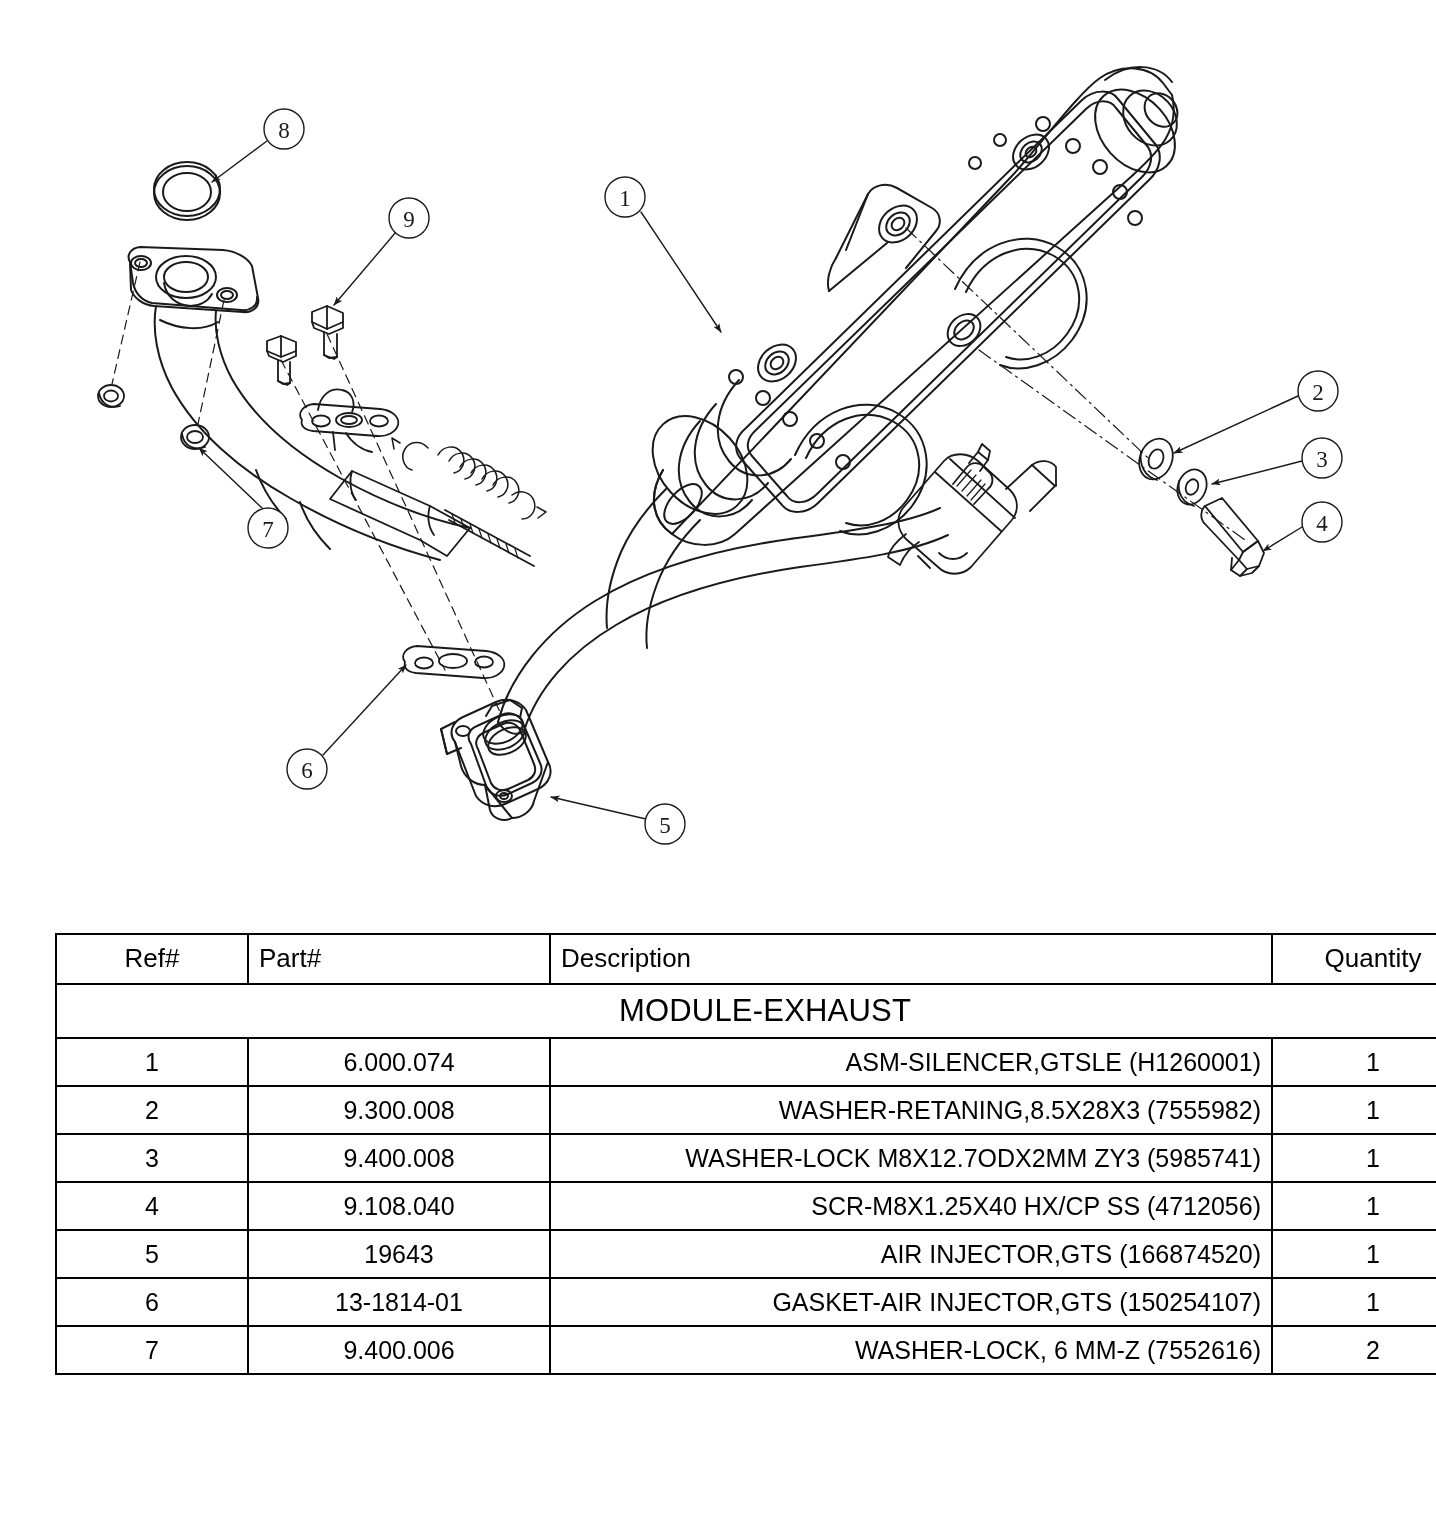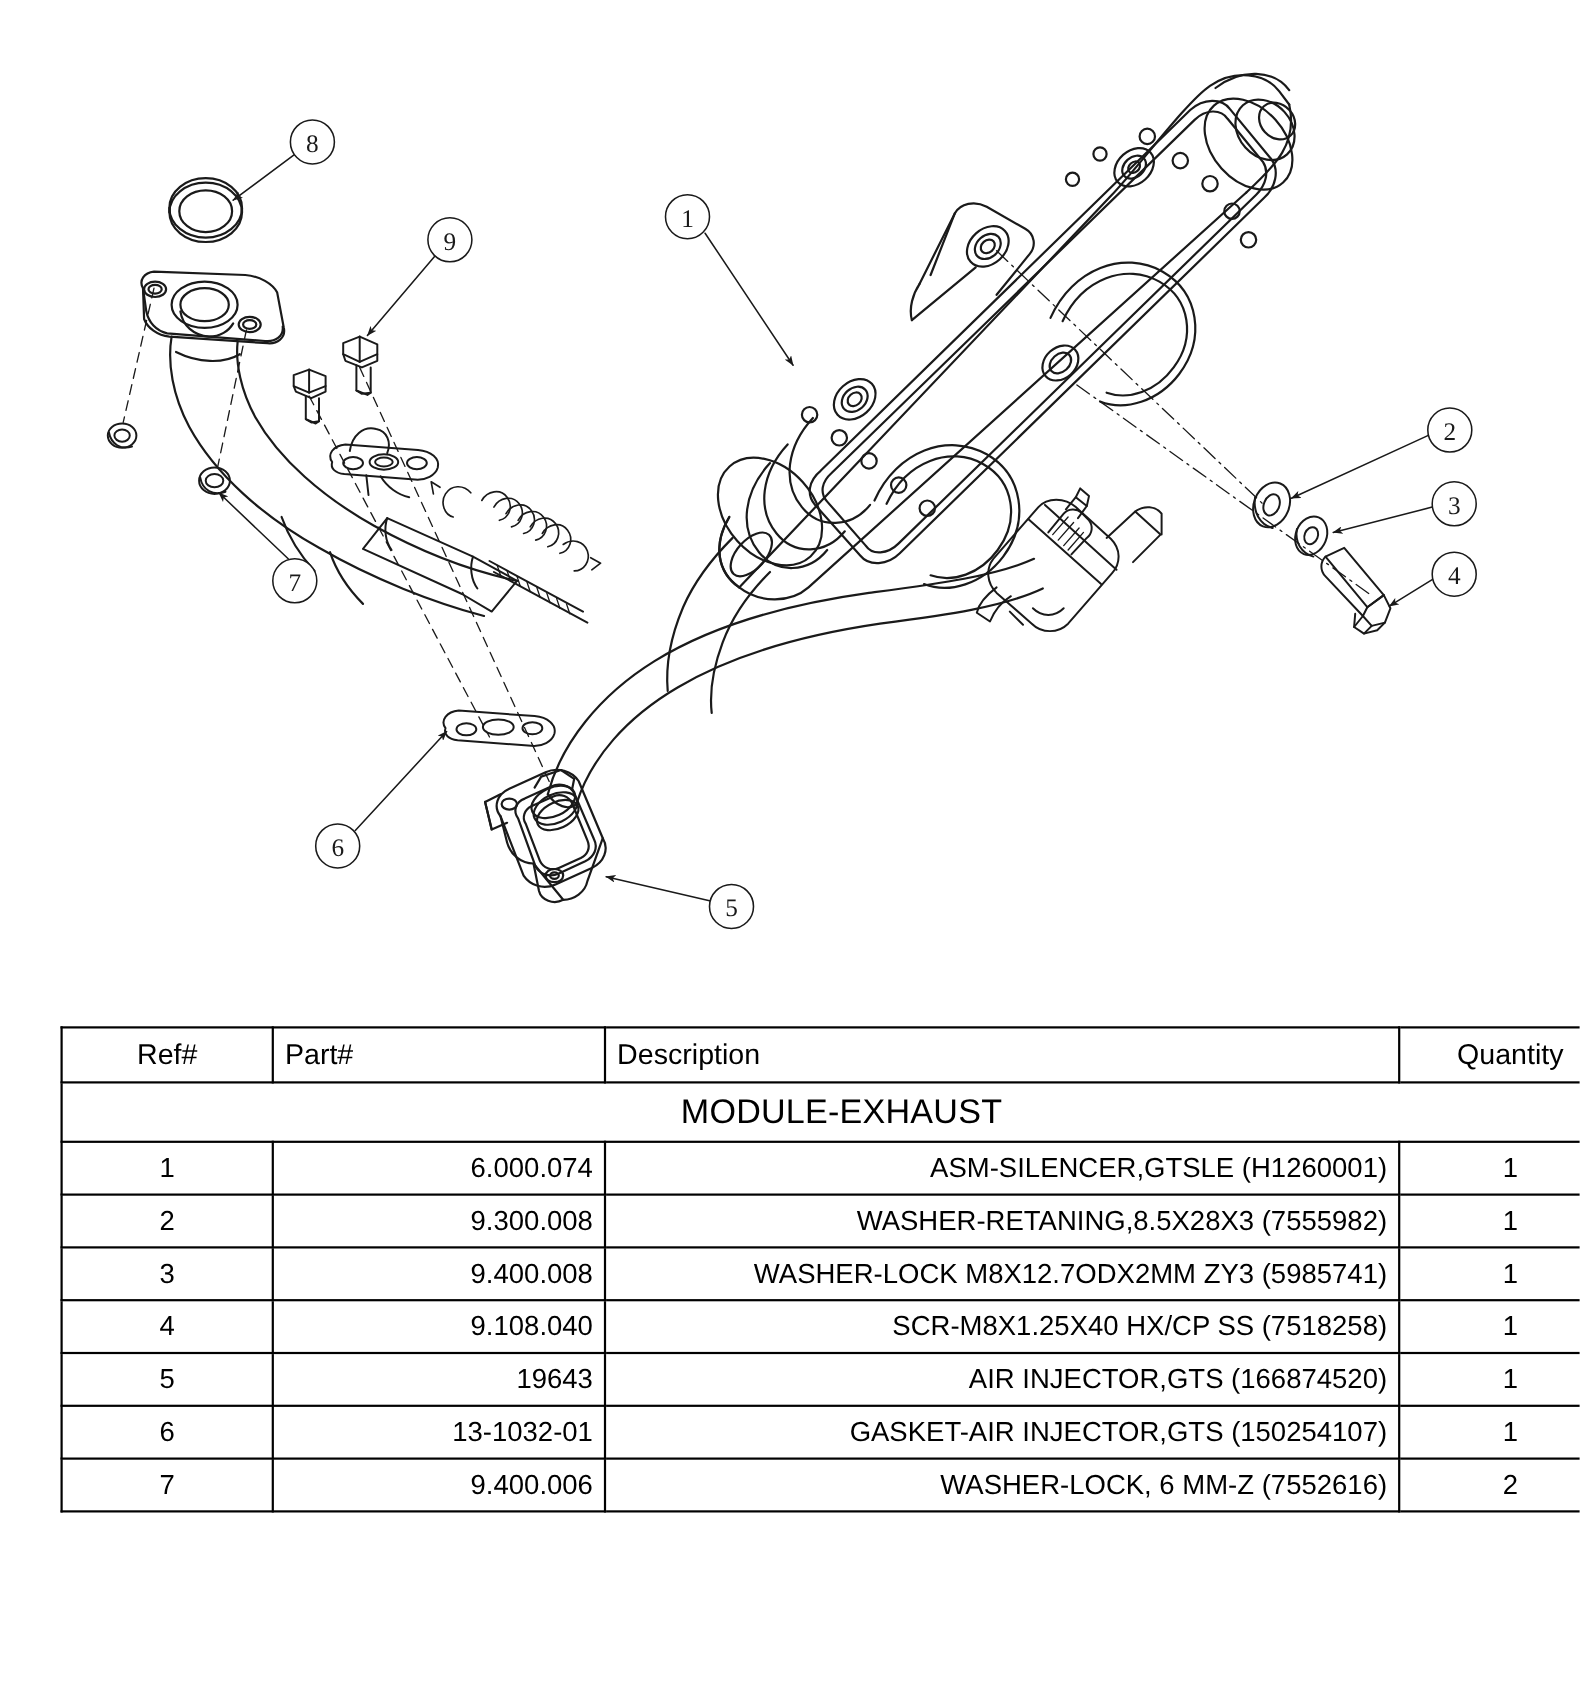--- a/index.html
+++ b/index.html
@@ -63,21 +63,21 @@
     font-weight: bold;
     height: 52px !important;
     letter-spacing: 0.2px;
   }
   thead th {
     font-weight: bold;
     font-size: 26px !important;
     height: 48px !important;
   }
   .col-ref   { width: 170px; text-align: center; }
-  .col-part  { width: 280px; text-align: right; }
+  .col-part  { width: 280px; text-align: center; }
   .col-desc  { width: 700px; text-align: right; }
   .col-qty   { width: 180px; text-align: center; }
   th.col-part, th.col-desc { text-align: left; }
   th.col-ref, th.col-qty { text-align: center; }
 </style>
 </head>
 <body>
 
 <div id="diagram-area">
   <svg id="diagram-svg" viewBox="0 0 1436 920" xmlns="http://www.w3.org/2000/svg">
@@ -495,32 +495,32 @@
       </tr>
       <tr>
         <td class="col-ref">3</td>
         <td class="col-part">9.400.008</td>
         <td class="col-desc">WASHER-LOCK M8X12.7ODX2MM ZY3 (5985741)</td>
         <td class="col-qty">1</td>
       </tr>
       <tr>
         <td class="col-ref">4</td>
         <td class="col-part">9.108.040</td>
-        <td class="col-desc">SCR-M8X1.25X40 HX/CP SS (7518258)</td>
+        <td class="col-desc">SCR-M8X1.25X40 HX/CP SS (4712056)</td>
         <td class="col-qty">1</td>
       </tr>
       <tr>
         <td class="col-ref">5</td>
         <td class="col-part">19643</td>
         <td class="col-desc">AIR INJECTOR,GTS (166874520)</td>
         <td class="col-qty">1</td>
       </tr>
       <tr>
         <td class="col-ref">6</td>
-        <td class="col-part">13-1032-01</td>
+        <td class="col-part">13-1814-01</td>
         <td class="col-desc">GASKET-AIR INJECTOR,GTS (150254107)</td>
         <td class="col-qty">1</td>
       </tr>
       <tr>
         <td class="col-ref">7</td>
         <td class="col-part">9.400.006</td>
         <td class="col-desc">WASHER-LOCK, 6 MM-Z (7552616)</td>
         <td class="col-qty">2</td>
       </tr>
 

